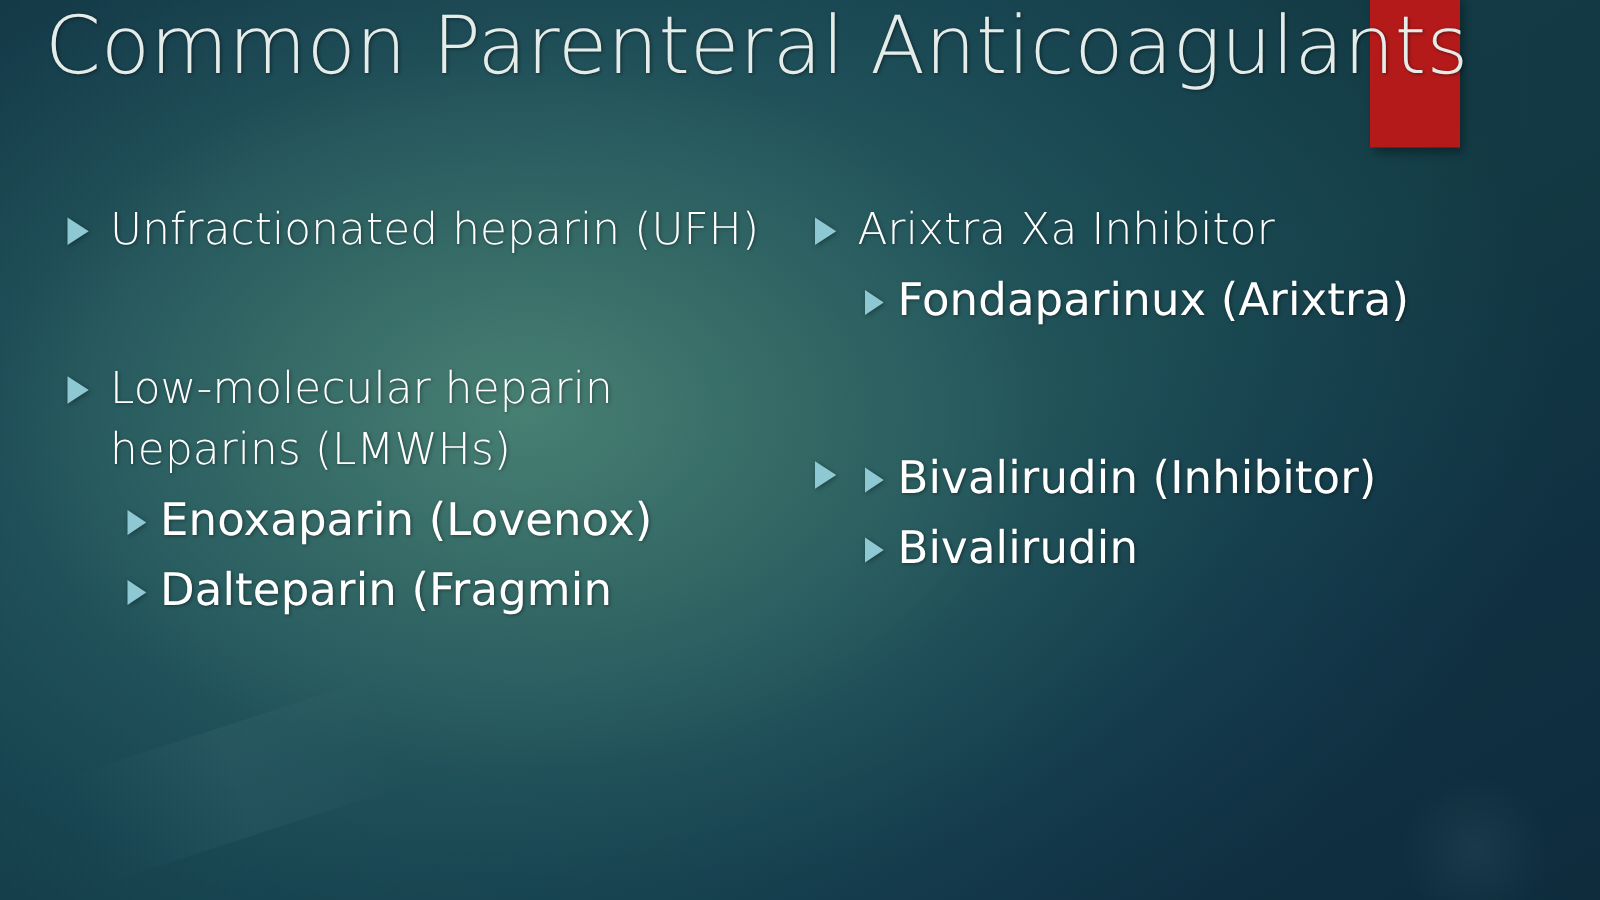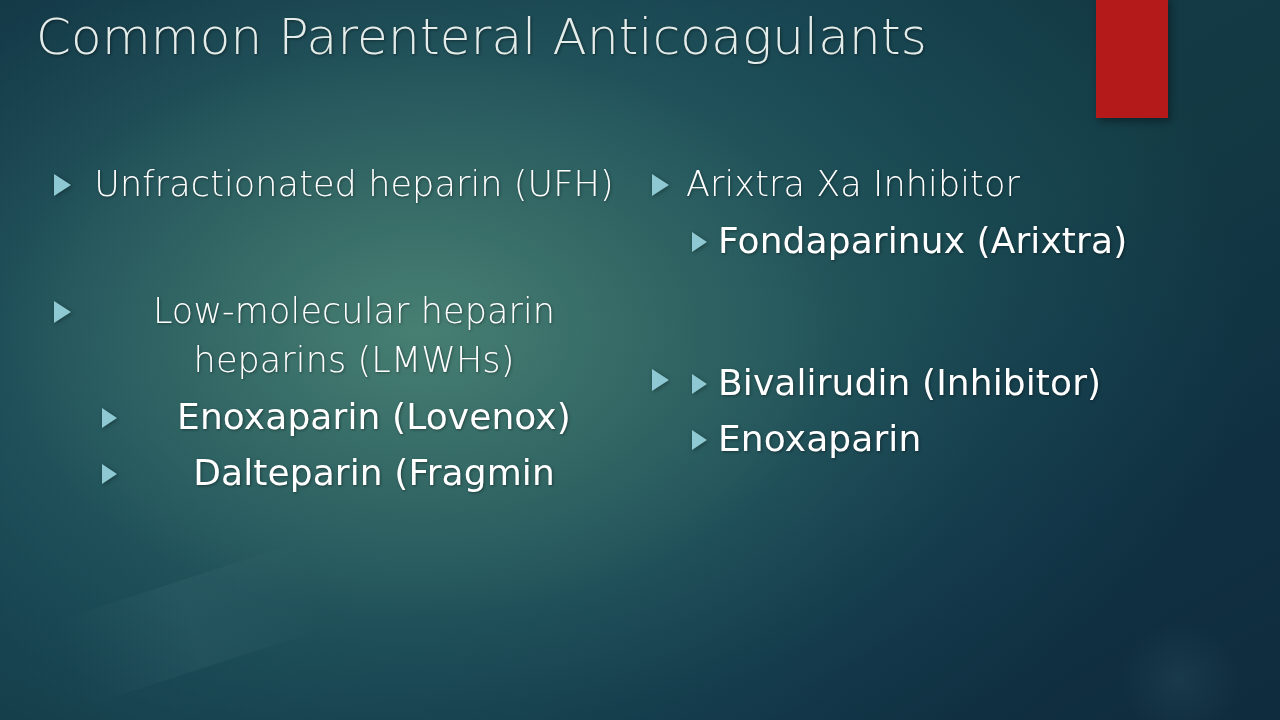--- a/index.html
+++ b/index.html
@@ -68,42 +68,42 @@
     height: 122px;
     background: #b51a1a;
     box-shadow: 3px 4px 7px rgba(0,0,0,0.35);
   }
 
   .title {
     position: absolute;
     left: 36px;
     top: 6px;
     width: 1040px;
-    font-size: 50px;
+    font-size: 64px;
     line-height: 62px;
     font-weight: 300;
     letter-spacing: 0.2px;
     color: #e4ecea;
     text-shadow: 1px 1px 3px rgba(0,0,0,0.45);
     white-space: nowrap;
   }
 
   .body-area {
     position: absolute;
     left: 0;
     top: 160px;
     width: 1280px;
     height: 480px;
   }
 
   .column {
     position: absolute;
     top: 0;
   }
-  .column.left  { left: 40px;  width: 580px; text-align: center; }
+  .column.left  { left: 40px;  width: 580px; }
   .column.right { left: 638px; width: 600px; }
 
   .group { position: relative; }
   .group.gap-left  { margin-top: 78px; }
   .group.gap-right { margin-top: 86px; }
 
   
   .l1 {
     position: relative;
     padding-left: 48px;
@@ -214,21 +214,21 @@
         <div class="l1">
           <span class="tri"></span>
         </div>
         <div class="l2-list">
           <div class="l2">
             <span class="tri"></span>
             <span>Bivalirudin (Inhibitor)</span>
           </div>
           <div class="l2">
             <span class="tri"></span>
-            <span>Enoxaparin</span>
+            <span>Bivalirudin</span>
           </div>
         </div>
       </div>
 
     </div>
 
   </div>
 </div>
 
 </body></html>

